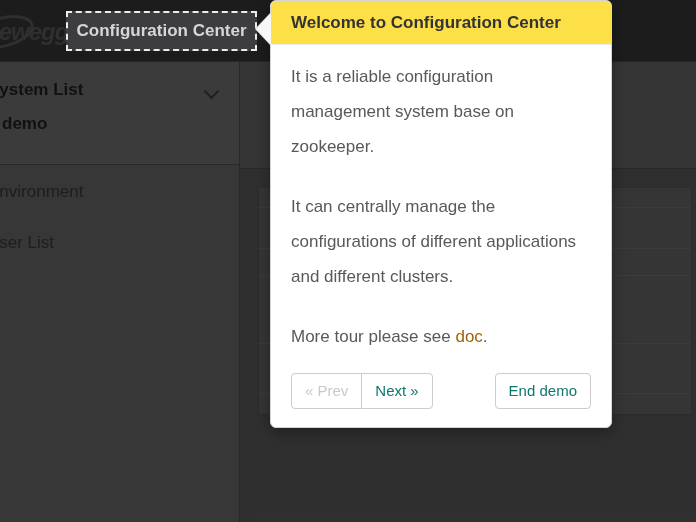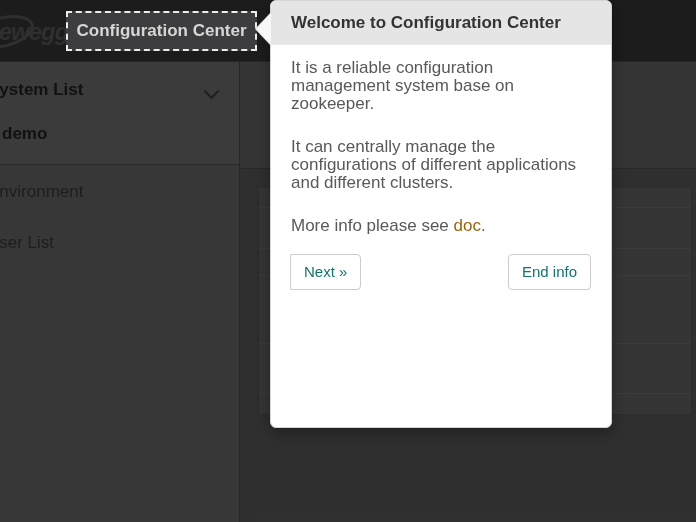--- a/index.html
+++ b/index.html
@@ -44,26 +44,26 @@
   .popover{
     position:absolute;left:270px;top:0;width:342px;height:428px;z-index:30;box-sizing:border-box;
     background:#ffffff;border:1px solid #d4d4d4;border-radius:6px;
     box-shadow:0 4px 14px rgba(0,0,0,0.35);
   }
   .pop-arrow-outer{position:absolute;left:-16px;top:11px;width:0;height:0;
     border-top:17px solid transparent;border-bottom:17px solid transparent;border-right:16px solid #d4d4d4;}
   .pop-arrow{position:absolute;left:-15px;top:12px;width:0;height:0;
     border-top:16px solid transparent;border-bottom:16px solid transparent;border-right:15px solid #f7f7f7;}
   .pop-header{
-    height:43px;background:#e5e5e5;border-bottom:1px solid #ebebeb;border-radius:5px 5px 0 0;
+    height:43px;background:#fde047;border-bottom:1px solid #ebebeb;border-radius:5px 5px 0 0;
     display:flex;align-items:center;padding:0 20px;
     font-size:17px;font-weight:bold;color:#333333;text-align:right;
   }
   .pop-body{padding:14px 20px 0 20px;font-size:17px;color:#595959;}
-  .pop-body p{margin:0 0 25px 0;line-height:18px;}
+  .pop-body p{margin:0 0 25px 0;line-height:35px;}
   .pop-body p.last{margin-bottom:0;}
   .doc-link{color:#a16207;text-decoration:none;cursor:pointer;}
   .pop-footer{display:flex;justify-content:space-between;align-items:center;padding:19px 20px 16px 20px;}
   .btn{
     font-family:"Liberation Sans",sans-serif;font-size:15px;color:#0f766e;
     background:#ffffff;border:1px solid #cccccc;border-radius:4px;
     padding:8px 13px;line-height:18px;cursor:pointer;
   }
   .btn-group{display:flex;}
   .btn-prev{border-radius:4px 0 0 4px;color:#c9c9c9;cursor:default;}
@@ -81,21 +81,21 @@
       </svg>
       <span>newegg</span>
       <span class="logo-tm"></span>
     </div>
   </div>
 
   <div class="sidebar">
     <div class="submenu-block"></div>
     <div id="sidebar-items">
         <div class="side-item bold" style="top: 18px;"><span style="margin-left: -12px; display: inline-block;">System List</span><span class="chev"></span></div>
-        <div class="side-item bold" style="top: 62px;"><span style="margin-left: 2px; display: inline-block;">demo</span></div>
+        <div class="side-item bold" style="top: 52px;"><span style="margin-left: 2px; display: inline-block;">demo</span></div>
         <div class="side-item" style="top: 120px;"><span style="margin-left: -12px; display: inline-block;">Environment</span></div>
         <div class="side-item" style="top: 171px;"><span style="margin-left: -13px; display: inline-block;">User List</span></div>
       </div>
   </div>
 
   <div class="content">
     <div class="toolbar-card"></div>
     <div class="panel">
       <div class="trow" style="height:20px;"></div>
       <div class="trow" style="height:41px;"></div>
@@ -113,23 +113,24 @@
 
   <div class="popover">
     <div class="pop-arrow-outer"></div>
     <div class="pop-arrow"></div>
     <div class="pop-header">Welcome to Configuration Center</div>
     <div class="pop-body">
       <div id="pop-paragraphs">
           <p>It is a reliable configuration<br>management system base on<br>zookeeper.</p>
           <p>It can centrally manage the<br>configurations of different applications<br>and different clusters.</p>
         </div>
-      <p class="last"><span id="mi-prefix">More info please see </span><a class="doc-link" id="mi-link">doc</a><span id="mi-suffix">.</span></p>
+      <p class="last"><span id="mi-prefix">More tour please see </span><a class="doc-link" id="mi-link">doc</a><span id="mi-suffix">.</span></p>
     </div>
     <div class="pop-footer">
       <div class="btn-group">
+        <button class="btn btn-prev" id="btn-prev" disabled="">« Prev</button>
         <button class="btn btn-next">Next »</button>
       </div>
-      <button class="btn">End info</button>
+      <button class="btn">End demo</button>
     </div>
   </div>
 
 </div>
 
 </body></html>

